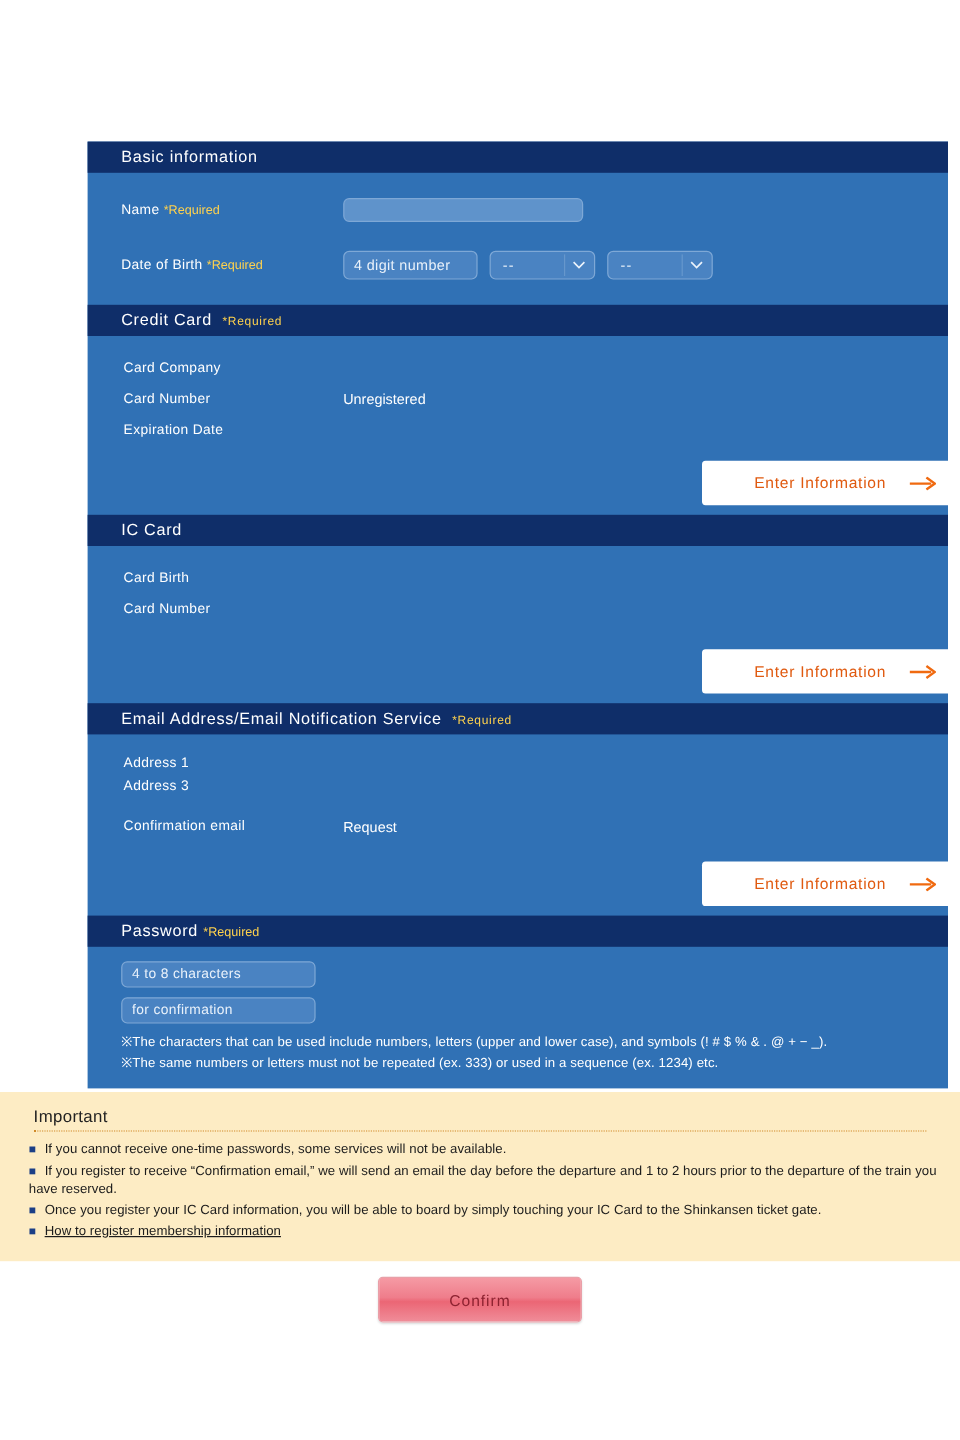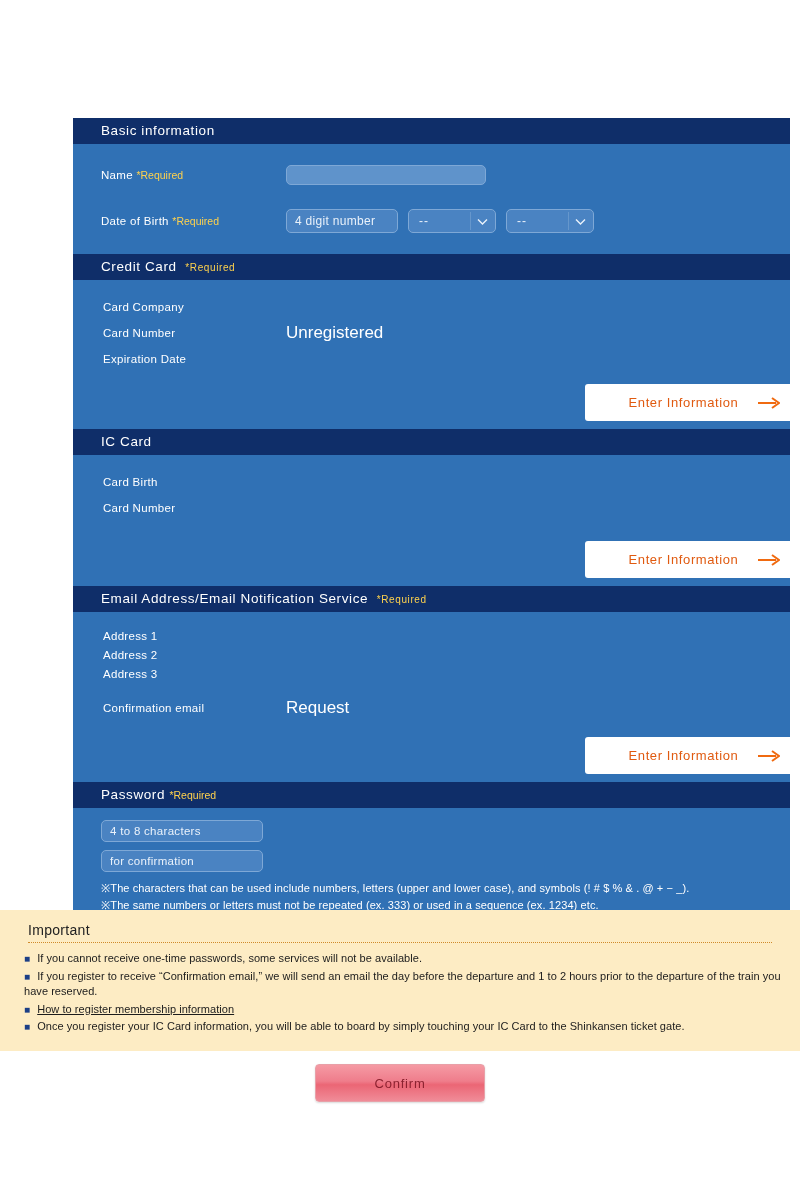--- a/index.html
+++ b/index.html
@@ -143,21 +143,21 @@
     padding-left: 30px;
     height: 26px;
     align-items: center;
   }
   .info-line .label {
     width: 183px;
     flex: none;
   }
   .info-line .value {
     color: #ffffff;
-    font-size: 17px;
+    font-size: 12px;
   }
   .info-line.tight { height: 19px; }
 
   .enter-wrap {
     display: flex;
     justify-content: flex-end;
     padding-top: 12px;
     padding-bottom: 8px;
   }
   .enter-btn {
@@ -380,24 +380,20 @@
   <div class="section-header">
     <span>Email Address/Email Notification Service</span>
     &nbsp;<span class="req-small">*Required</span>
   </div>
   <div class="section-body info-body">
     <div class="info-line tight">
       <span class="label">Address 1</span>
       <span class="value"></span>
     </div>
     <div class="info-line tight">
-      <span class="label">Address 2</span>
-      <span class="value"></span>
-    </div>
-    <div class="info-line tight">
       <span class="label">Address 3</span>
       <span class="value"></span>
     </div>
     <div class="info-line" style="margin-top:12px;">
       <span class="label">Confirmation email</span>
       <span class="value">Request</span>
     </div>
     <div class="enter-wrap" style="padding-top:16px;">
       <button class="enter-btn">
         <span class="etext">Enter Information</span>
@@ -431,23 +427,23 @@
   <div class="imp-item">
     <span class="sq">■</span>
     <span>If you cannot receive one-time passwords, some services will not be available.</span>
   </div>
   <div class="imp-item">
     <span class="sq">■</span>
     <span>If you register to receive “Confirmation email,” we will send an email the day before the departure and 1 to 2 hours prior to the departure of the train you have reserved.</span>
   </div>
   <div class="imp-item">
     <span class="sq">■</span>
-    <a class="imp-link">How to register membership information</a>
+    <span>Once you register your IC Card information, you will be able to board by simply touching your IC Card to the Shinkansen ticket gate.</span>
   </div>
   <div class="imp-item">
     <span class="sq">■</span>
-    <span>Once you register your IC Card information, you will be able to board by simply touching your IC Card to the Shinkansen ticket gate.</span>
+    <a class="imp-link">How to register membership information</a>
   </div>
 </div>
 
 <div class="confirm-wrap">
   <button class="confirm-btn">Confirm</button>
 </div>
 
 </body></html>

